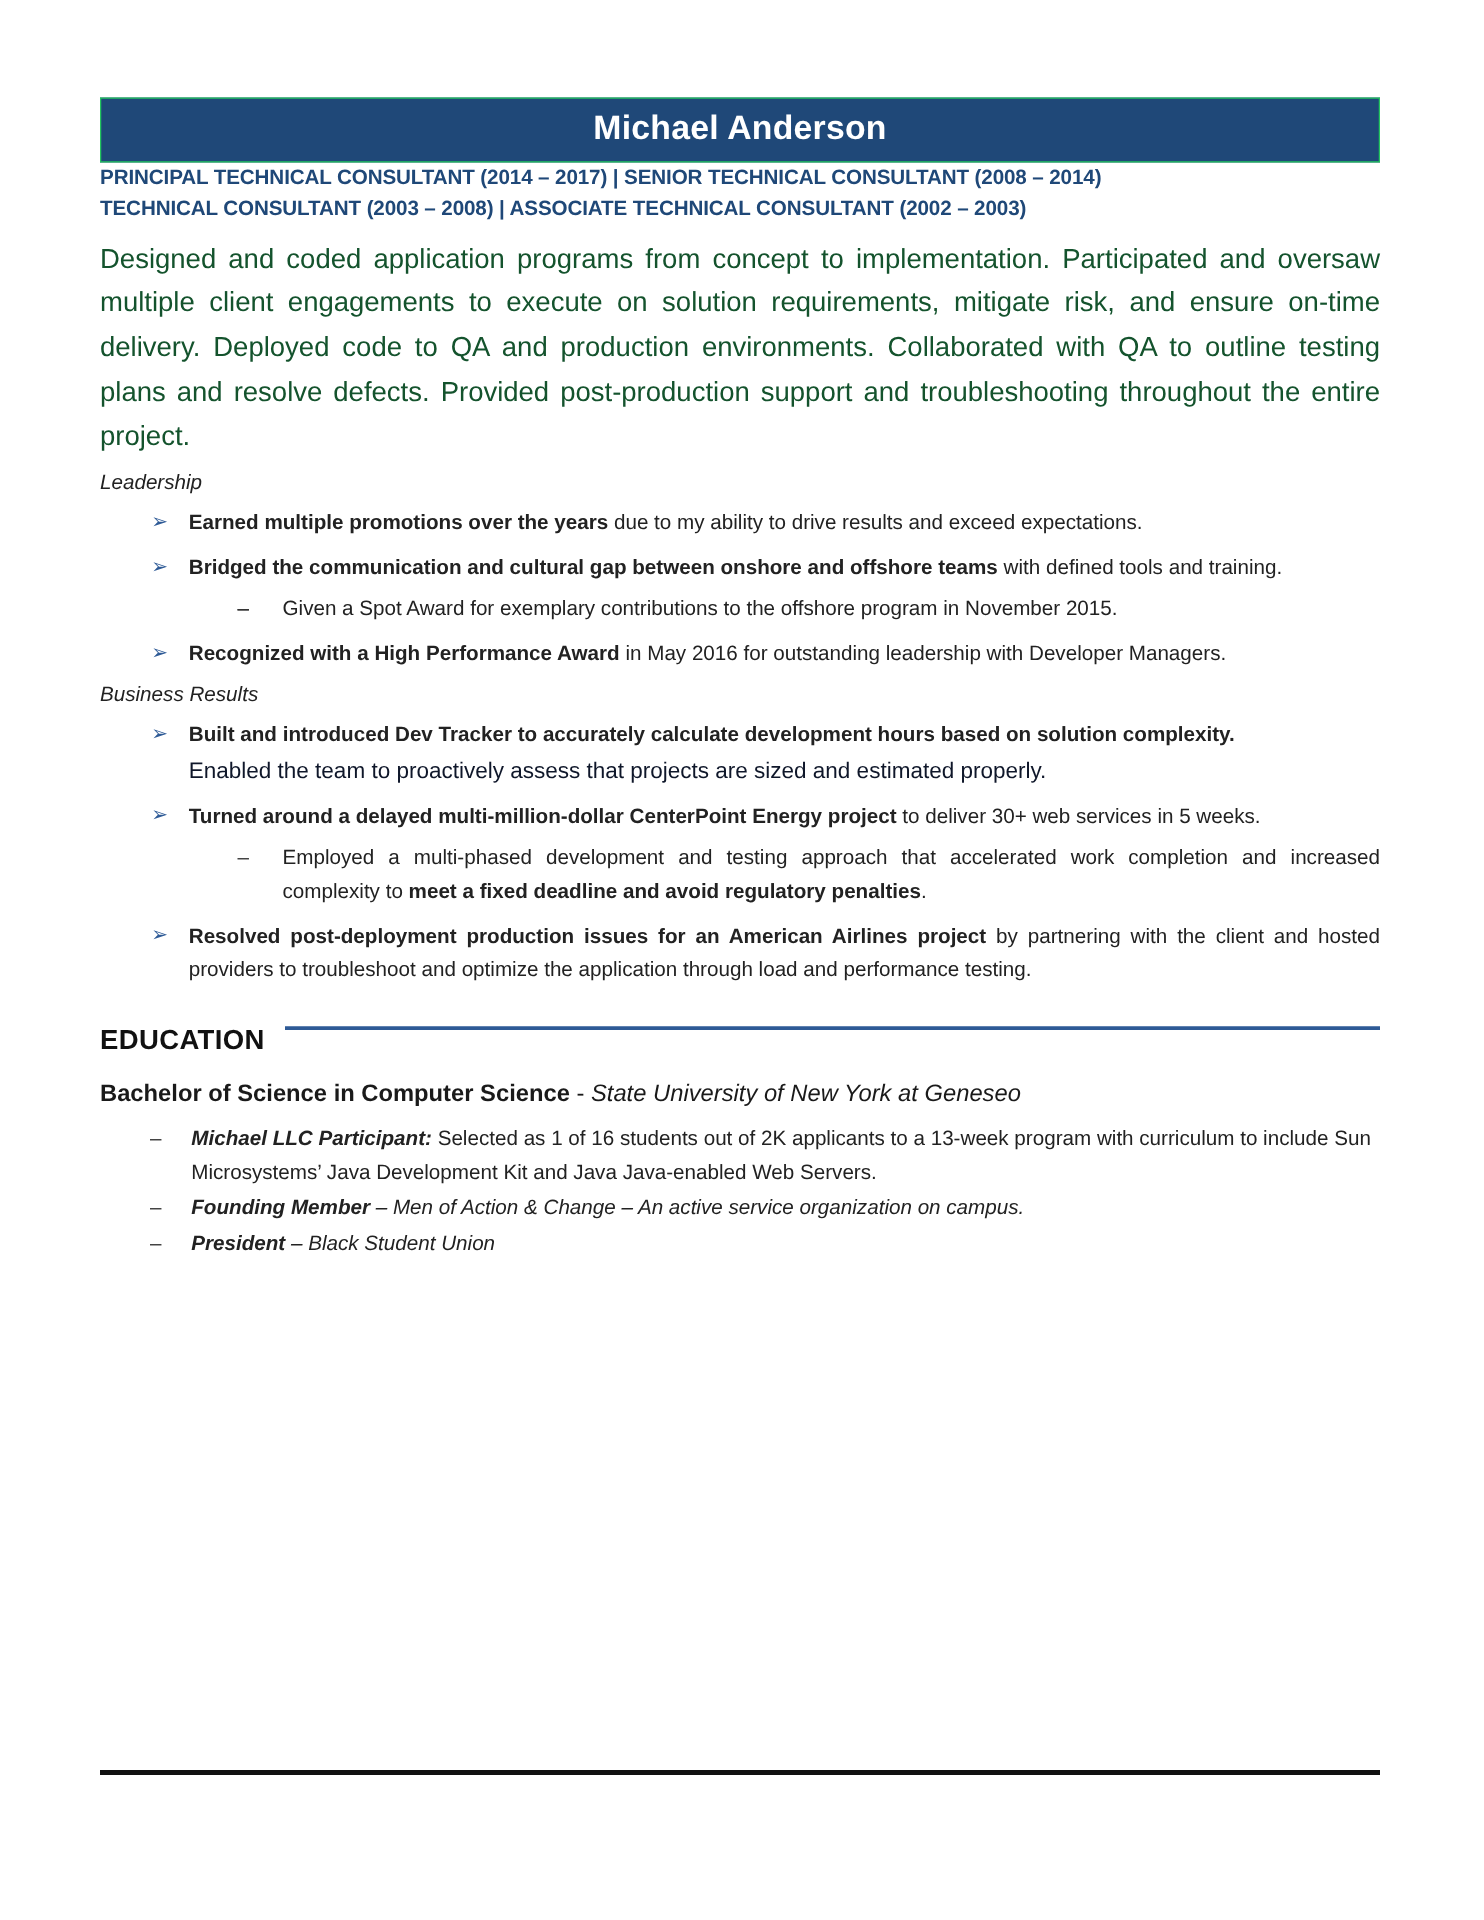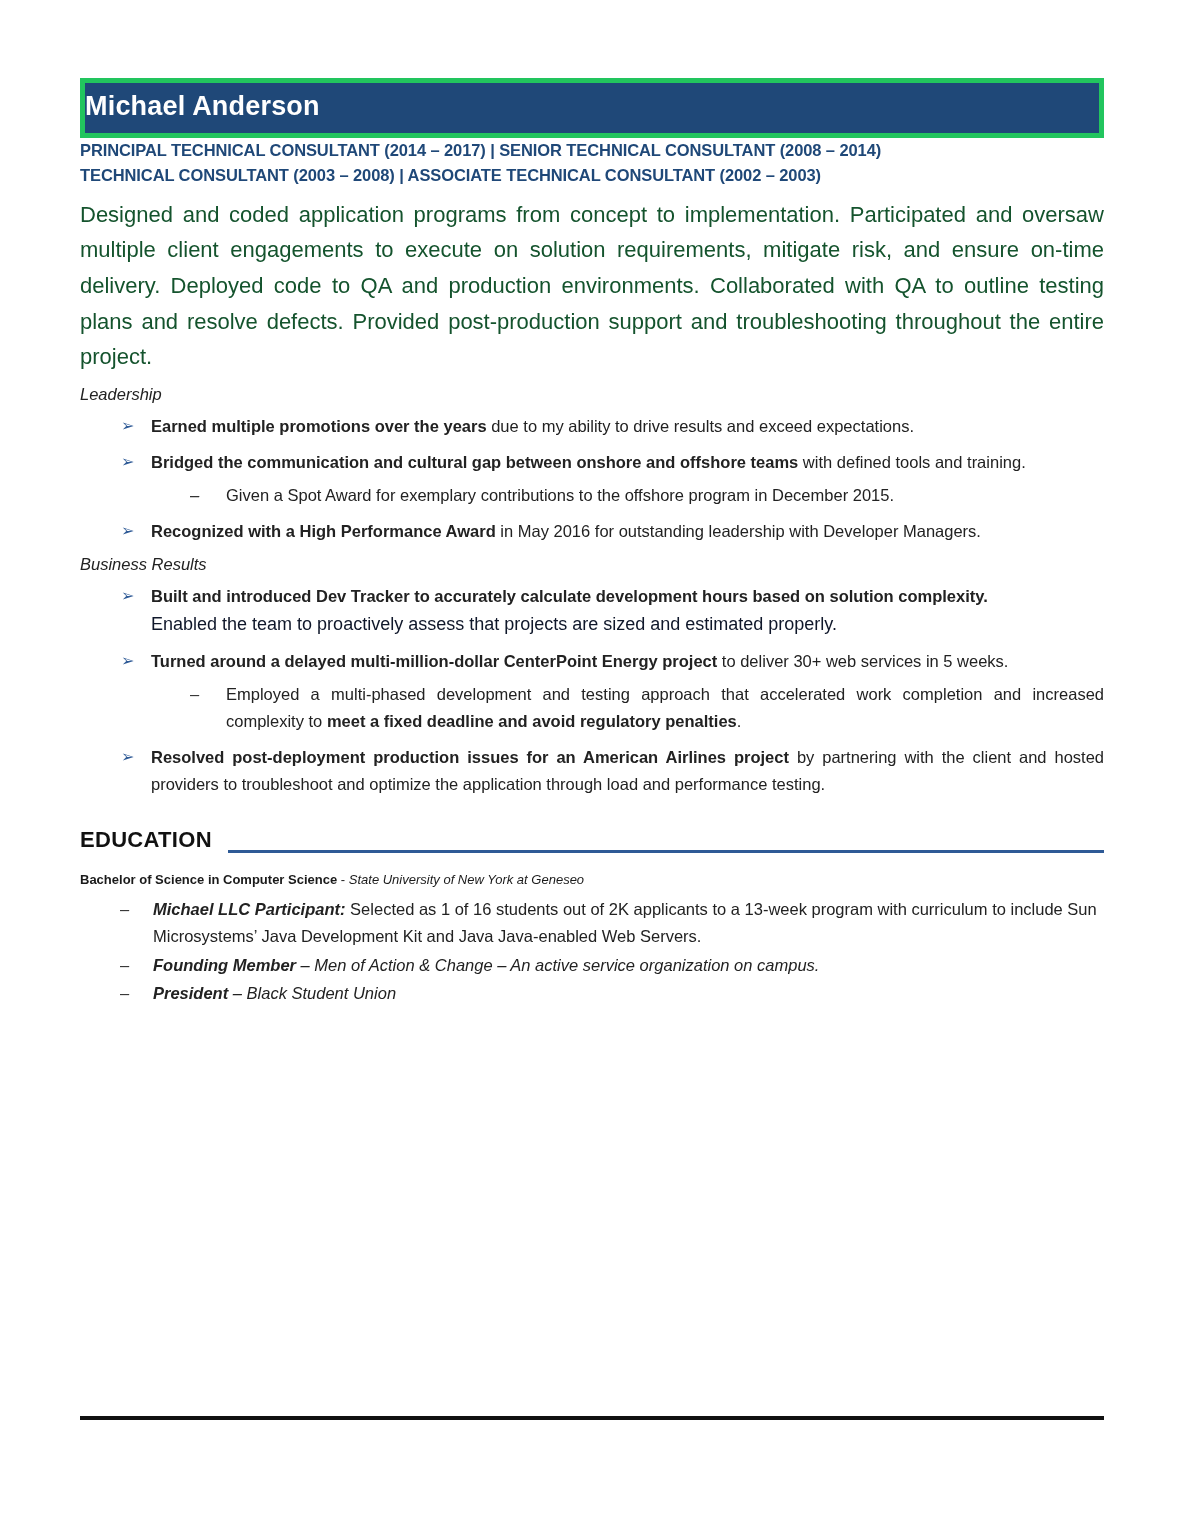--- a/index.html
+++ b/index.html
@@ -25,22 +25,22 @@
   .content {
     position: absolute;
     left: 80px;
     top: 78px;
     width: 1024px;
   }
 
   
   .name-bar {
     background: #1F4878;
-    border: 5px solid #22c55e;
-    text-align: left;
+    border: 1px solid #22c55e;
+    text-align: center;
     padding: 9px 0 11px 0;
   }
   .name-bar .name {
     color: #ffffff;
     font-size: 27px;
     font-weight: bold;
     letter-spacing: 0.2px;
     line-height: 1.1;
   }
 
@@ -118,41 +118,41 @@
     color: #0f172a;
   }
   b { font-weight: bold; }
   i { font-style: italic; }
   .bi { font-weight: bold; font-style: italic; }
 
   
   .section {
     margin-top: 30px;
     display: flex;
-    align-items: flex-end;
+    align-items: flex-start;
     gap: 16px;
   }
   .section-title {
     font-size: 22px;
     font-weight: bold;
     color: #111111;
     letter-spacing: 0.3px;
     white-space: nowrap;
   }
   .section-rule {
     flex: 1;
     height: 3px;
     background: #2E5A96;
     margin-top: 2px;
   }
 
   
   .edu-degree {
     margin-top: 16px;
-    font-size: 13px;
+    font-size: 19px;
     line-height: 1.62;
     color: #1a1a1a;
   }
   .edu-list {
     margin: 6px 0 0 0;
     padding: 0;
     list-style: none;
   }
   .edu-item {
     position: relative;
@@ -227,21 +227,21 @@
         <span class="marker">➢</span>
         <b>Bridged the communication and cultural gap between onshore and offshore teams</b><span> with defined tools and training.</span>
       </li>
 
       <li class="dash-item">
         <span class="marker">–</span>
       </li>
 
       <li class="dash-item">
         <span class="marker">–</span>
-        <span>Given a Spot Award for exemplary contributions to the offshore program in December 2015.</span>
+        <span>Given a Spot Award for exemplary contributions to the offshore program in November 2015.</span>
       </li>
 
       <li class="arrow-item">
         <span class="marker">➢</span>
         <b>Recognized with a High Performance Award</b><span> in May 2016 for outstanding leadership with Developer Managers.</span>
       </li>
 
     </ul>
 
     <div class="subhead">Business Results</div>

